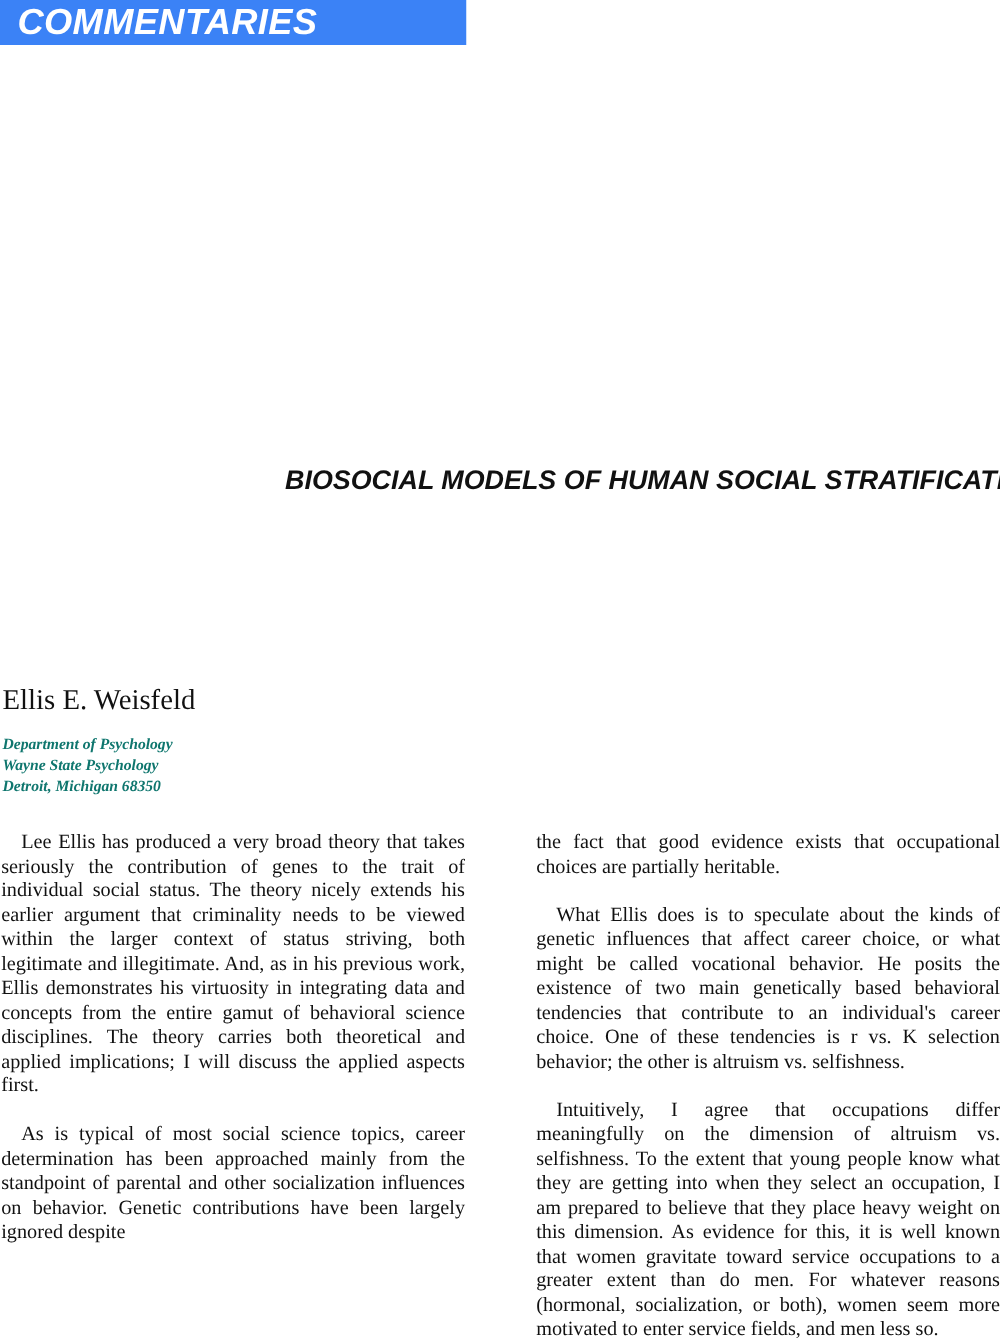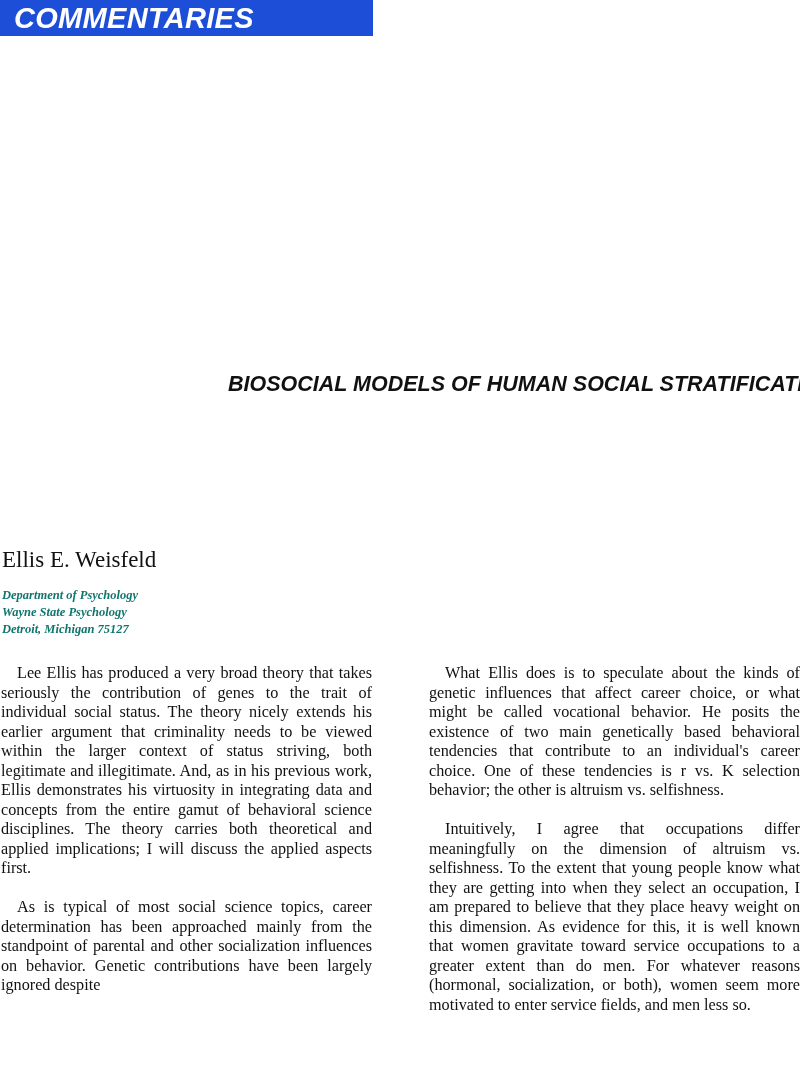--- a/index.html
+++ b/index.html
@@ -1,19 +1,19 @@
 <!DOCTYPE html>
 <html><head>
 <meta charset="utf-8">
 <style>
   html, body { margin: 0; padding: 0; background: #fff; }
   body { width: 800px; height: 1071px; position: relative; overflow: hidden; color: #111; }
   .banner {
     position: absolute; left: 0; top: 0; width: 373px; height: 36px;
-    background: #1d4ed8; color: #fff;
+    background: #3b82f6; color: #fff;
     font-family: "Liberation Sans", sans-serif; font-weight: bold; font-style: italic;
     font-size: 29px; line-height: 36px; padding-left: 14px; box-sizing: border-box;
     letter-spacing: 0.3px;
   }
   .title {
     position: absolute; left: 228px; top: 370px;
     font-family: "Liberation Sans", sans-serif; font-weight: bold; font-style: italic;
     font-size: 21.5px; line-height: 28px; color: #111; white-space: nowrap;
   }
   .author {
@@ -41,24 +41,25 @@
 
 <div class="banner">COMMENTARIES</div>
 
 <div class="title">BIOSOCIAL MODELS OF HUMAN SOCIAL STRATIFICATION</div>
 
 <div class="author">Ellis E. Weisfeld</div>
 
 <div class="affil">
   <div>Department of Psychology</div>
   <div>Wayne State Psychology</div>
-  <div>Detroit, Michigan 75127</div>
+  <div>Detroit, Michigan 68350</div>
 </div>
 
 <div class="col left">
   <p>Lee Ellis has produced a very broad theory that takes seriously the contribution of genes to the trait of individual social status. The theory nicely extends his earlier argument that criminality needs to be viewed within the larger context of status striving, both legitimate and illegitimate. And, as in his previous work, Ellis demonstrates his virtuosity in integrating data and concepts from the entire gamut of behavioral science disciplines. The theory carries both theoretical and applied implications; I will discuss the applied aspects first.</p>
   <p>As is typical of most social science topics, career determination has been approached mainly from the standpoint of parental and other socialization influences on behavior. Genetic contributions have been largely ignored despite</p>
 </div>
 
 <div class="col right">
+  <p class="cont">the fact that good evidence exists that occupational choices are partially heritable.</p>
   <p>What Ellis does is to speculate about the kinds of genetic influences that affect career choice, or what might be called vocational behavior. He posits the existence of two main genetically based behavioral tendencies that contribute to an individual's career choice. One of these tendencies is r vs. K selection behavior; the other is altruism vs. selfishness.</p>
   <p>Intuitively, I agree that occupations differ meaningfully on the dimension of altruism vs. selfishness. To the extent that young people know what they are getting into when they select an occupation, I am prepared to believe that they place heavy weight on this dimension. As evidence for this, it is well known that women gravitate toward service occupations to a greater extent than do men. For whatever reasons (hormonal, socialization, or both), women seem more motivated to enter service fields, and men less so.</p>
 </div>
 
 </body></html>

